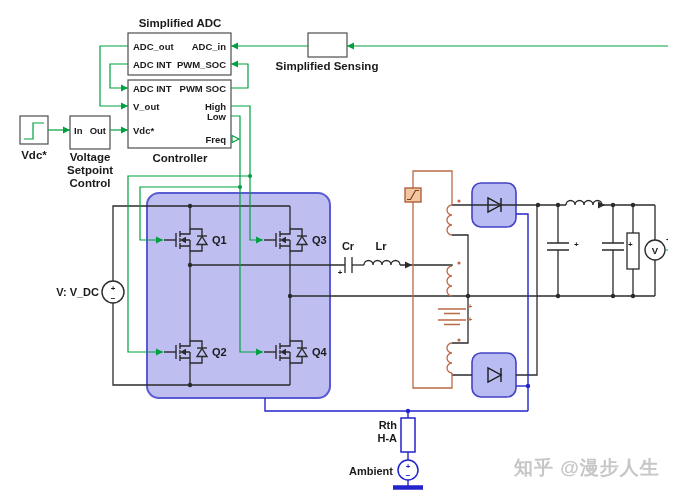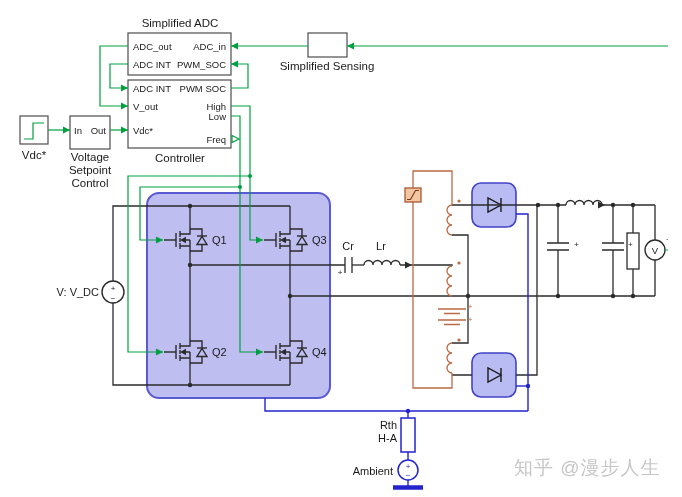--- a/index.html
+++ b/index.html
@@ -1,16 +1,16 @@
 <!DOCTYPE html>
 <html><head>
 <meta charset="utf-8">
 <style>
   html,body{margin:0;padding:0;background:#fff;}
-  .canvas{position:relative;width:668px;height:497px;background:#ffffff;overflow:hidden;}
+  .canvas{position:relative;width:668px;height:497px;background:#ffffff;overflow:hidden;font-weight:bold;}
   svg text{font-family:"Liberation Sans",sans-serif;fill:#1a1a1a;}
   .bw{stroke:#2b2b2b;stroke-width:1.3;fill:none;}
   .gw{stroke:#00a040;stroke-width:1.2;fill:none;}
   .blw{stroke:#2424cc;stroke-width:1.4;fill:none;}
   .ow{stroke:#bb6a45;stroke-width:1.3;fill:none;}
   .blk{fill:#ffffff;stroke:#4d4d4d;stroke-width:1.2;}
   .dbox{fill:#b9bcf2;stroke:#4343c6;stroke-width:1.6;}
   .bridgebox{fill:#b9b9f0;fill-opacity:.93;stroke:#5a5ad2;stroke-width:2;}
   .t9{font-size:9.5px;} .t11{font-size:11px;} .t12{font-size:11.5px;} .t8{font-size:8px;}
   .ctr{text-anchor:middle;} .end{text-anchor:end;}

